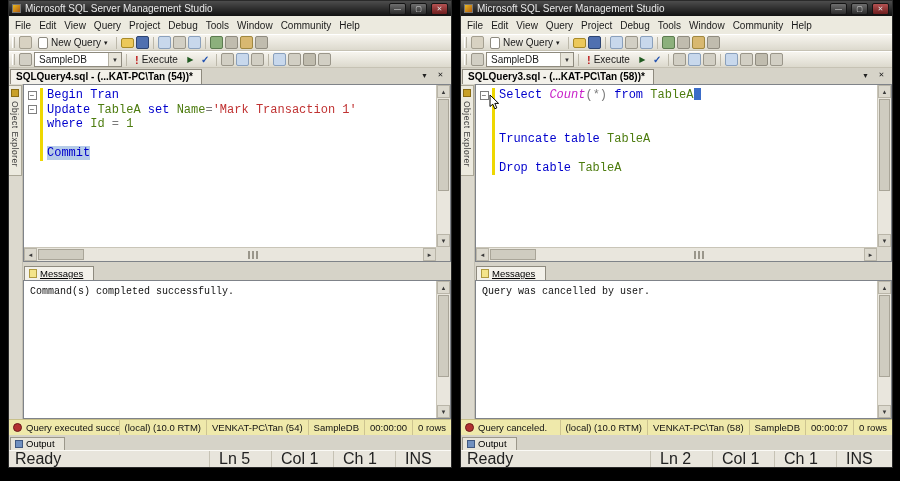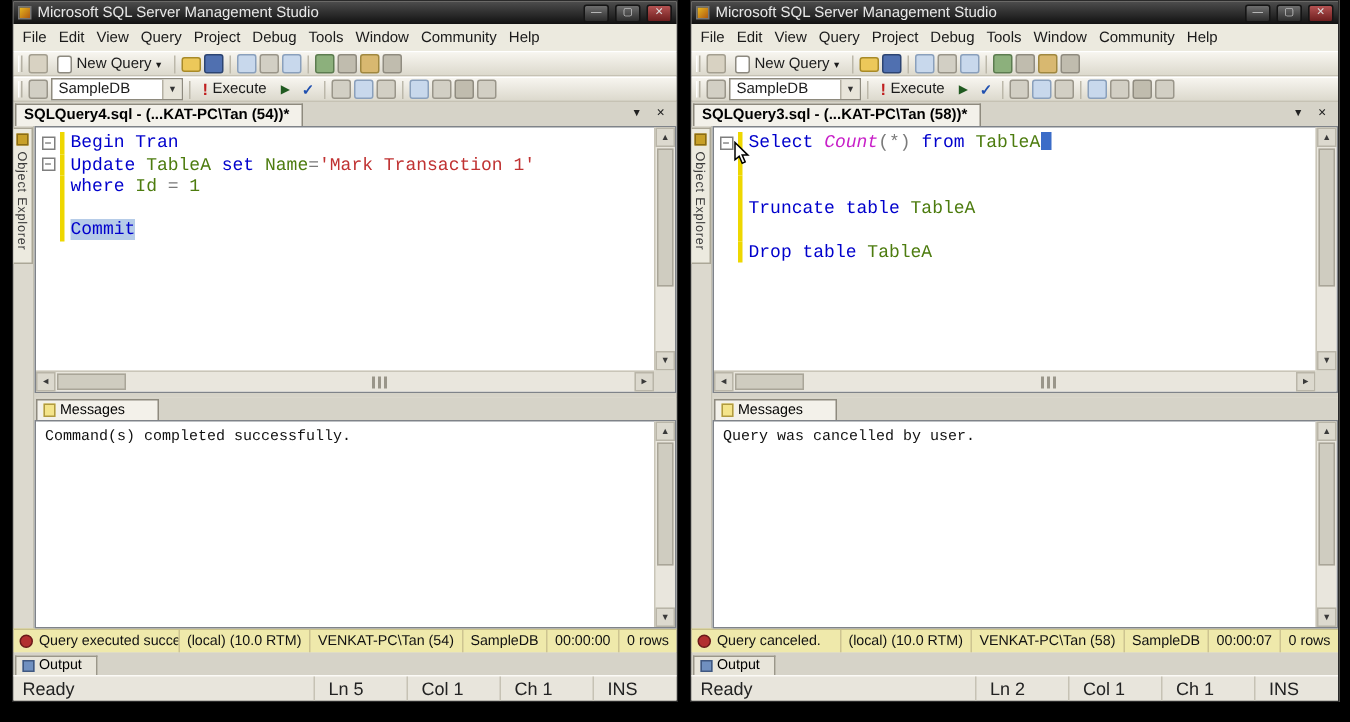--- a/index.html
+++ b/index.html
@@ -102,21 +102,21 @@
   .hthumb { height:11px; width:46px; background:#cfccc0; border:1px solid #a9a598; margin-left:1px; }
   .hgrip { width:12px; height:8px; margin:0 auto;
            background:repeating-linear-gradient(90deg,#9a968a 0 2px,transparent 2px 4px); }
   .scroll-corner { position:absolute; right:0; bottom:0; width:14px; height:14px; background:#dcd9ce; }
 
   .splitter { height:3px; background:#d6d3c8; flex:0 0 auto; }
 
   
   .msg-tabrow { height:15px; background:#d6d3c8; display:flex; align-items:flex-end; padding-left:1px; flex:0 0 auto; }
   .msg-tab { background:#f3f1ea; border:1px solid #8e8a7e; border-bottom:none; font-size:9.5px;
-             padding:1px 22px 1px 4px; display:flex; align-items:center; gap:3px; }
+             padding:1px 10px 1px 4px; display:flex; align-items:center; gap:3px;text-decoration:underline; }
   .msg-tab-icon { width:8px; height:9px; background:#f4e48a; border:1px solid #b09a40; }
   .msg-pane { flex:1; background:#fff; border:1px solid #7f8389; position:relative; min-height:0; }
   .msg-text { font-family:"Liberation Mono","DejaVu Sans Mono",monospace; font-size:10px;
               padding:5px 6px; color:#111; }
   .msg-vscroll { position:absolute; top:0; right:0; bottom:0; width:14px; background:#e9e6dd;
                  border-left:1px solid #c9c5b8; display:flex; flex-direction:column; align-items:center; }
   .msg-vscroll .vthumb { height:82px; }
 
   
   .statusbar { height:16px; background:var(--status); display:flex; align-items:stretch;
@@ -129,21 +129,21 @@
                 white-space:nowrap; }
 
   
   .output-row { height:15px; background:#d6d3c8; display:flex; align-items:flex-end; padding-left:1px; flex:0 0 auto; }
   .output-tab { background:#e8e5da; border:1px solid #9b978a; border-bottom:none; font-size:9.5px;
                 padding:0 9px 1px 4px; display:flex; align-items:center; gap:3px; }
   .output-tab-icon { width:8px; height:8px; background:#7090c0; border:1px solid #405880; }
 
   
   .ready-bar { height:17px; background:#e8e5dc; border-top:1px solid #fbfaf6; display:flex;
-               align-items:center; font-size:12px; color:#222; flex:0 0 auto; padding-left:6px; }
+               align-items:center; font-size:16px; color:#222; flex:0 0 auto; padding-left:6px; }
   .ready-spacer { flex:1; }
   .ready-seg { width:62px; border-left:1px solid #c6c2b4; align-self:stretch; display:flex;
                align-items:center; padding-left:9px; }
   .ready-seg.ins { width:56px; }
 
   #mouse-pointer { position:absolute; left:489px; top:94px; z-index:20; }
 </style>
 </head>
 <body>
 

